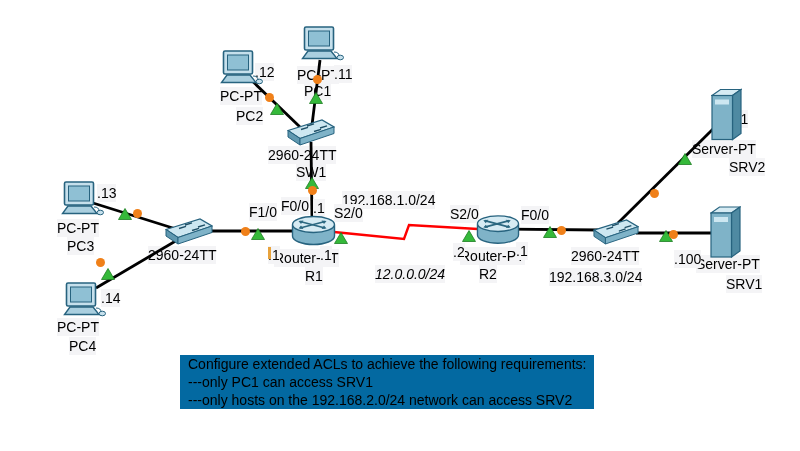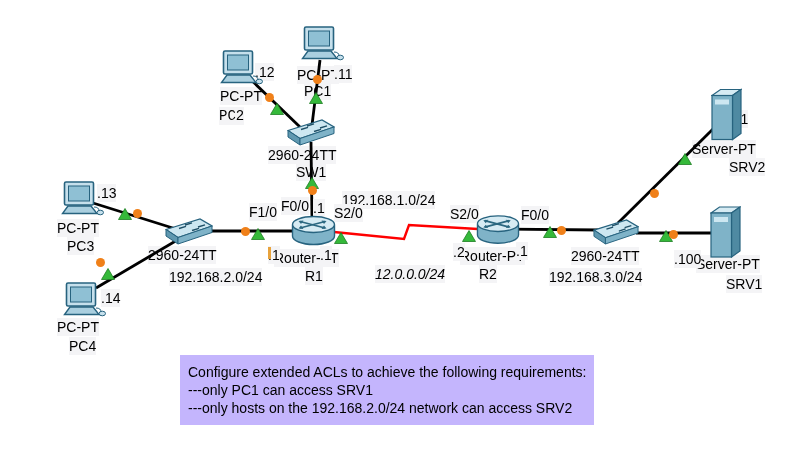--- a/index.html
+++ b/index.html
@@ -12,21 +12,21 @@
     font-size:14px;line-height:16px;padding:1px 0;white-space:nowrap;z-index:2;
   }
   .lbl.overlay{z-index:4;}
   #cable-layer{position:absolute;left:0;top:0;z-index:3;}
   .device{position:absolute;z-index:6;}
   .indicator{position:absolute;z-index:7;}
   .dot{width:9px;height:9px;border-radius:50%;background:#f08019;}
   .tick{width:3px;height:12px;background:#e8a33d;}
   #instructions{
     position:absolute;left:180px;top:355px;z-index:1;
-    background:#c4b5fd;padding:8px 8px;color:#000;
+    background:#0369a1;padding:0 8px;color:#000;
     font-size:14px;line-height:18px;white-space:nowrap;
   }
 </style>
 </head>
 <body>
 
 <div id="canvas">
   <svg id="cable-layer" width="800" height="451" viewBox="0 0 800 451">
       <polyline points="247,76 300,127" fill="none" stroke="#000000" stroke-width="2.8"></polyline>
       <polyline points="320,60 312,125" fill="none" stroke="#000000" stroke-width="2.8"></polyline>
@@ -39,32 +39,31 @@
       <polyline points="618,223 714,128" fill="none" stroke="#000000" stroke-width="2.8"></polyline>
       <polyline points="636,233 712,233" fill="none" stroke="#000000" stroke-width="2.8"></polyline>
     </svg>
 
   <div id="instructions">
     <div>Configure extended ACLs to achieve the following requirements:</div>
     <div>---only PC1 can access SRV1</div>
     <div>---only hosts on the 192.168.2.0/24 network can access SRV2</div>
   </div>
 <div class="lbl" style="left: 220px; top: 87px;">PC-PT</div>
-    <div class="lbl" style="left: 219px; top: 107px; font-family: Liberation Mono, monospace;">PC2</div>
+    <div class="lbl" style="left: 236px; top: 107px;">PC2</div>
     <div class="lbl" style="left: 297px; top: 66px;">PC-PT</div>
     <div class="lbl" style="left: 304px; top: 82px;">PC1</div>
     <div class="lbl" style="left: 268px; top: 146px;">2960-24TT</div>
     <div class="lbl" style="left: 296px; top: 163px;">SW1</div>
     <div class="lbl" style="left: 342px; top: 159px; margin-top: 32px;">192.168.1.0/24</div>
     <div class="lbl" style="left: 57px; top: 219px;">PC-PT</div>
     <div class="lbl" style="left: 67px; top: 237px;">PC3</div>
     <div class="lbl" style="left: 57px; top: 318px;">PC-PT</div>
     <div class="lbl" style="left: 69px; top: 337px;">PC4</div>
     <div class="lbl" style="left: 148px; top: 246px;">2960-24TT</div>
-    <div class="lbl" style="left: 169px; top: 268px;">192.168.2.0/24</div>
     <div class="lbl" style="left: 249px; top: 203px;">F1/0</div>
     <div class="lbl" style="left: 274px; top: 249px;">Router-PT</div>
     <div class="lbl" style="left: 305px; top: 267px;">R1</div>
     <div class="lbl" style="left: 334px; top: 204px;">S2/0</div>
     <div class="lbl" style="left: 375px; top: 265px; font-style: italic;">12.0.0.0/24</div>
     <div class="lbl" style="left: 450px; top: 205px;">S2/0</div>
     <div class="lbl" style="left: 460px; top: 247px;">Router-PT</div>
     <div class="lbl" style="left: 479px; top: 265px;">R2</div>
     <div class="lbl" style="left: 521px; top: 206px;">F0/0</div>
     <div class="lbl" style="left: 571px; top: 247px;">2960-24TT</div>

